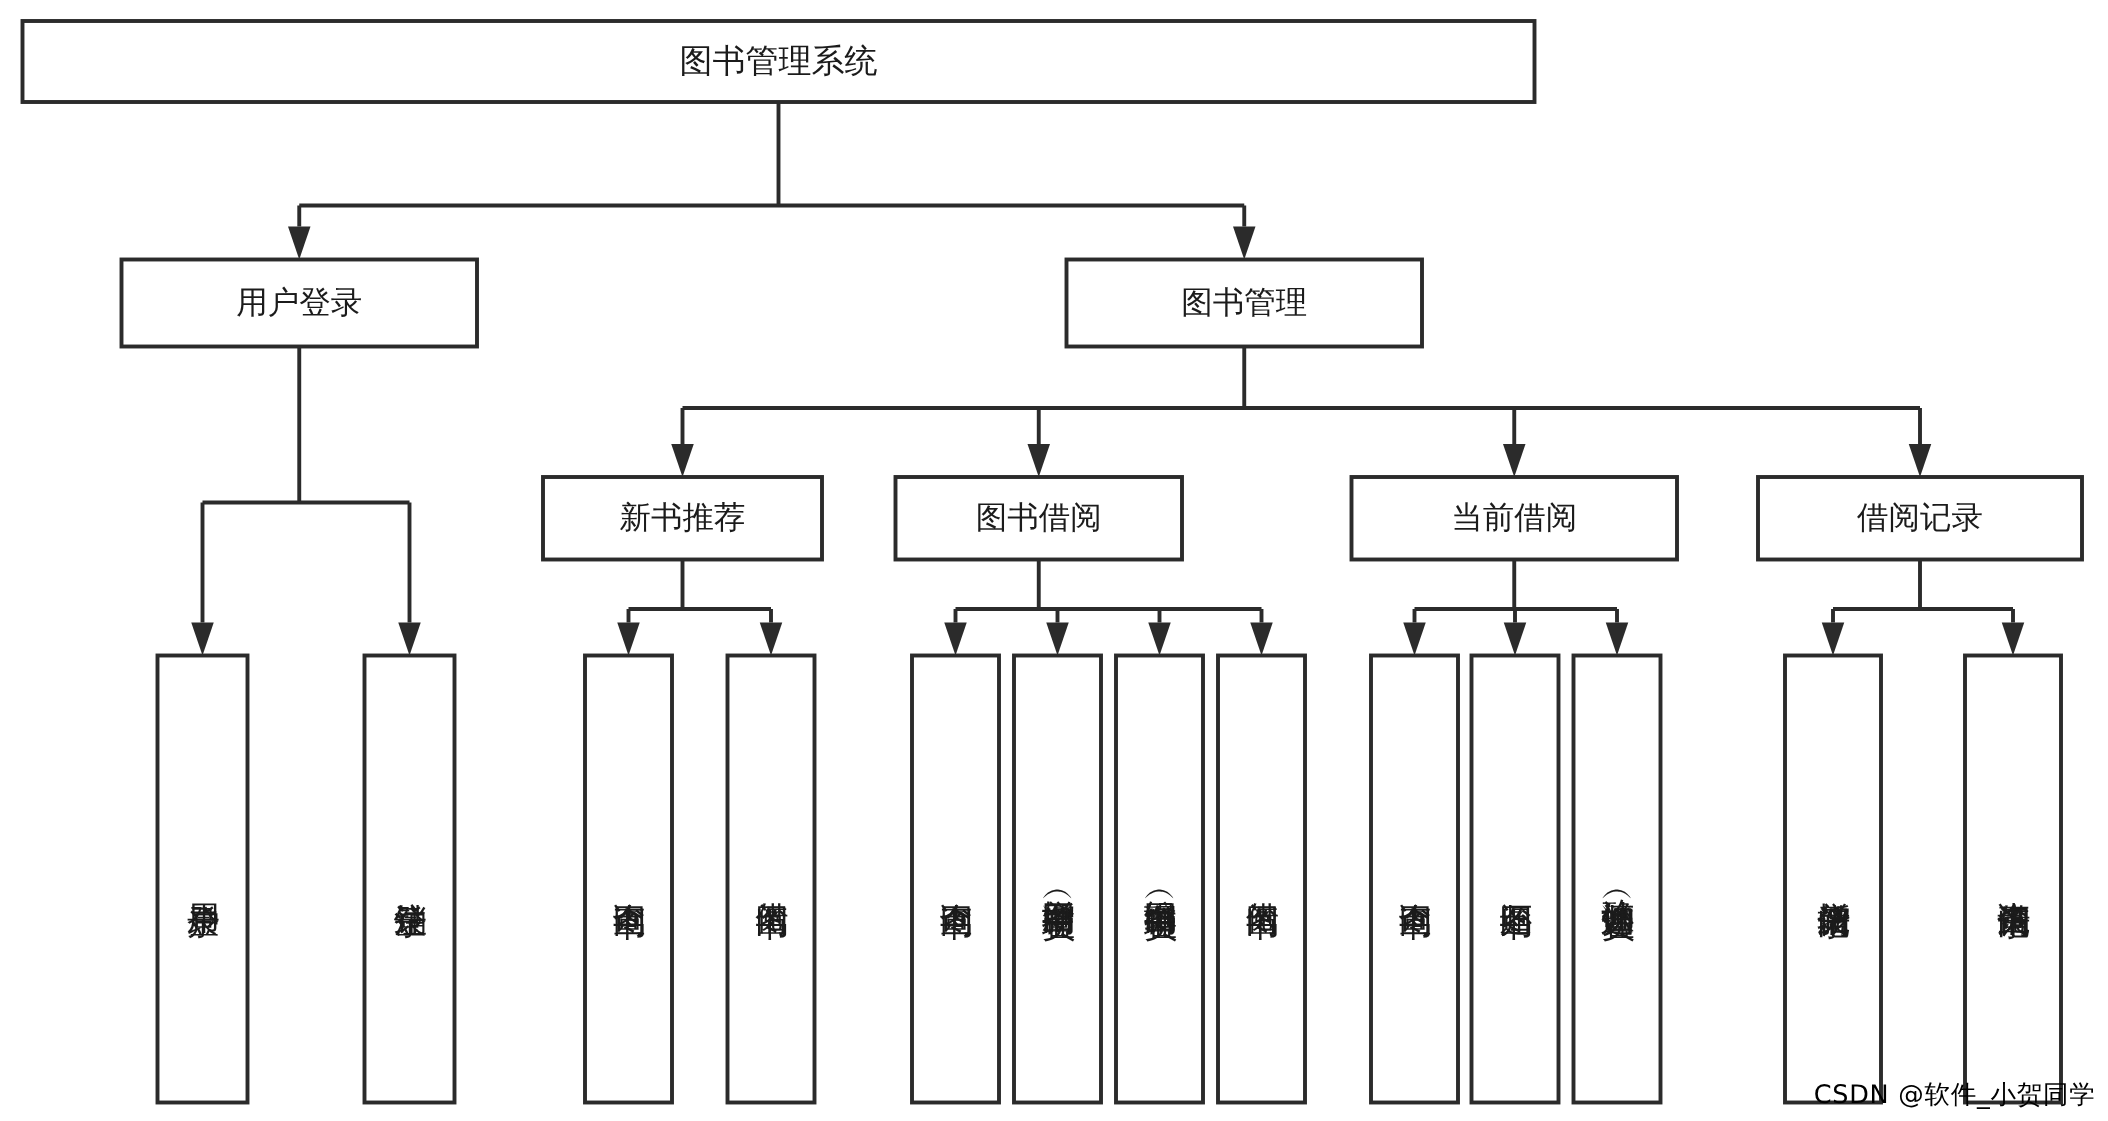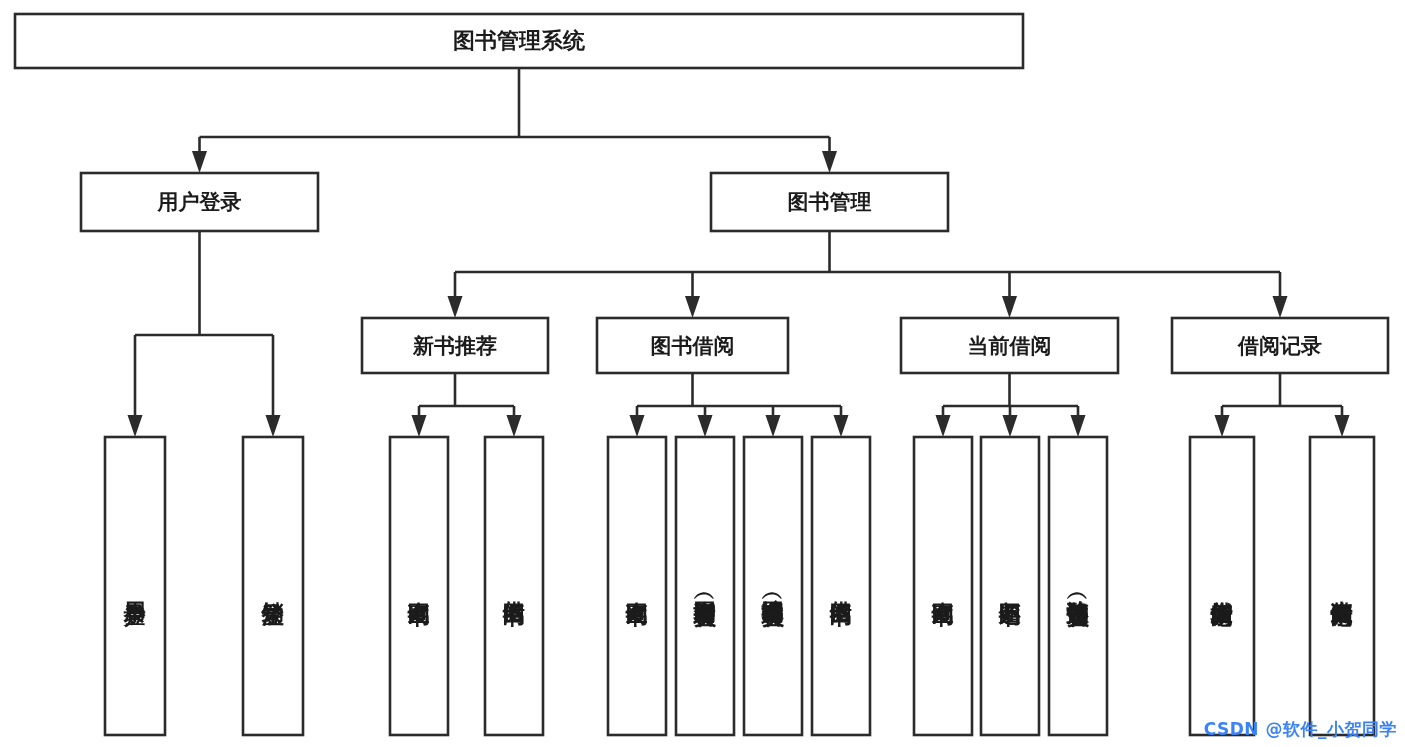--- a/index.html
+++ b/index.html
@@ -9,21 +9,20 @@
   }
   body {
     font-family: "DejaVu Sans", "Liberation Sans", sans-serif;
   }
   #diagram-root {
     position: relative;
     width: 1405px;
     height: 747px;
     background: #ffffff;
     overflow: hidden;
-    font-weight: bold;
   }
   svg#flow {
     position: absolute;
     left: 0;
     top: 0;
     width: 1405px;
     height: 747px;
     display: block;
   }
   .node-rect {
@@ -69,21 +68,21 @@
     justify-content: center;
     white-space: nowrap;
     pointer-events: none;
   }
   .watermark {
     position: absolute;
     right: 8px;
     bottom: 6px;
     font-family: "DejaVu Sans", "Liberation Sans", sans-serif;
     font-size: 17px;
-    color: #3b82f6;
+    color: #000000;
     letter-spacing: 0.5px;
     white-space: nowrap;
   }
 </style>
 </head>
 <body>
 
 <div id="diagram-root">
 
   <svg id="flow" viewBox="0 0 1405 747">

